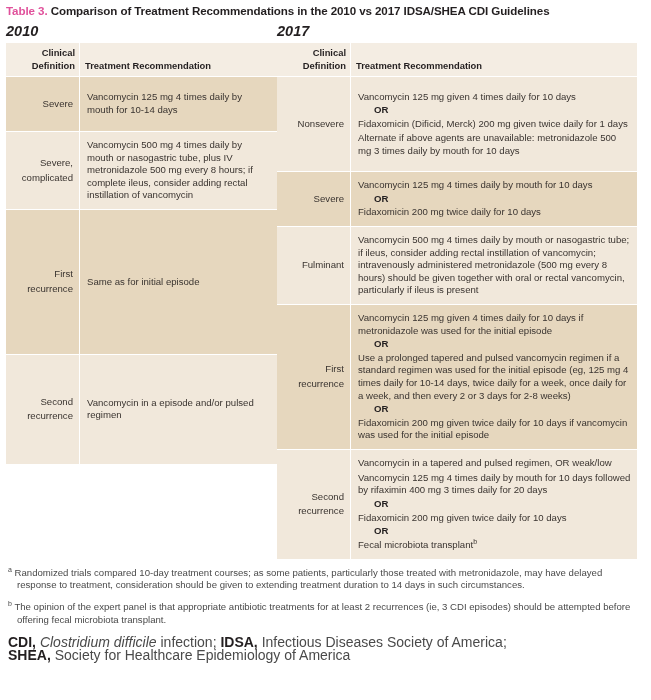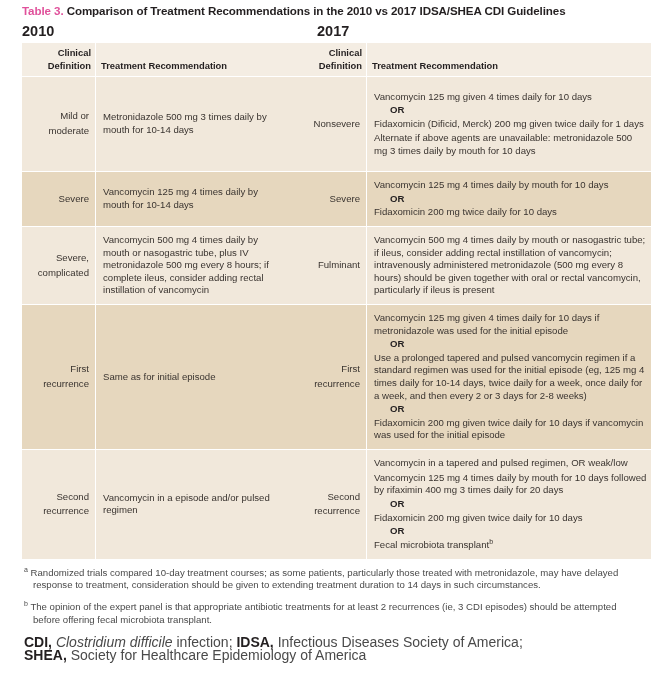--- a/index.html
+++ b/index.html
@@ -12,39 +12,40 @@
     height: 700px;
     font-family: "Liberation Sans", sans-serif;
     color: #2b2b2b;
     overflow: hidden;
   }
   .page {
     width: 651px;
     height: 700px;
     position: relative;
     box-sizing: border-box;
-    padding: 3px 6px 0 22px;
+    padding: 3px 6px 0 6px;
   }
   
   .title-line {
     font-size: 11.6px;
     font-weight: bold;
     letter-spacing: -0.1px;
     line-height: 15px;
     white-space: nowrap;
     margin: 0 0 4px 0;
   }
   .title-tag { color: #e0519b; }
   .title-text { color: #231f20; }
 
   
   .years {
     display: flex;
-    gap: 24px;
+    gap: 0;
     margin-bottom: 3px;
+    font-style: italic;
   }
   .year {
     font-size: 14.5px;
     font-weight: bold;
     color: #231f20;
     line-height: 18px;
   }
   .year.left { width: 271px; flex: 0 0 271px; }
   .year.right { width: 360px; flex: 0 0 360px; }
 
@@ -170,29 +171,20 @@
       <thead>
         <tr>
           <th class="c-def">
             <span class="blk">Clinical</span>
             <span class="blk">Definition</span>
           </th>
           <th class="c-rec">Treatment Recommendation</th>
         </tr>
       </thead>
       <tbody id="body-2010">
-          <tr class="shade-a" style="height: 95px;">
-            <td class="c-def">
-              <span class="blk">Mild or</span>
-              <span class="blk">moderate</span>
-            </td>
-            <td class="c-rec">
-              <span class="blk">Metronidazole 500 mg 3 times daily by mouth for 10-14 days</span>
-            </td>
-          </tr>
           <tr class="shade-b" style="height: 55px;">
             <td class="c-def">
               <span class="blk">Severe</span>
             </td>
             <td class="c-rec">
               <span class="blk">Vancomycin 125 mg 4 times daily by mouth for 10-14 days</span>
             </td>
           </tr>
           <tr class="shade-a" style="height: 78px;">
             <td class="c-def">

